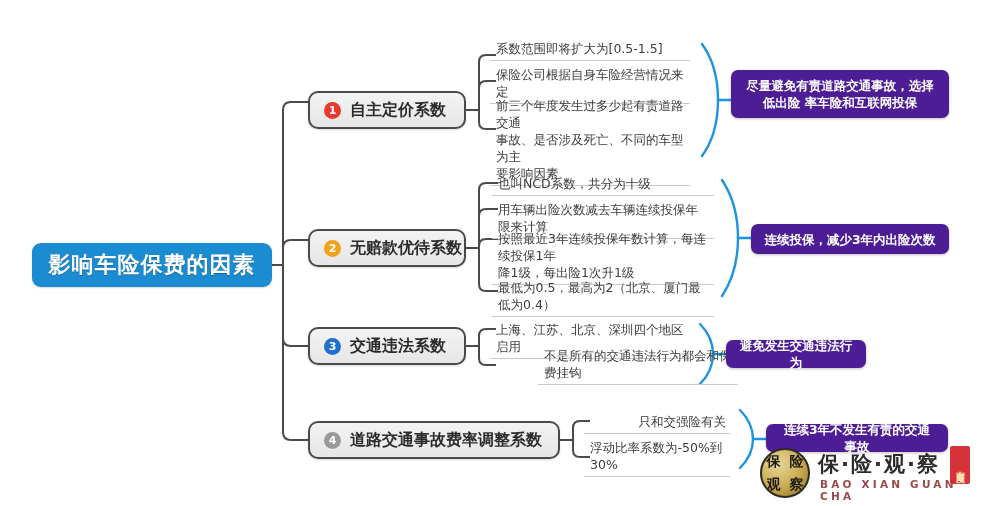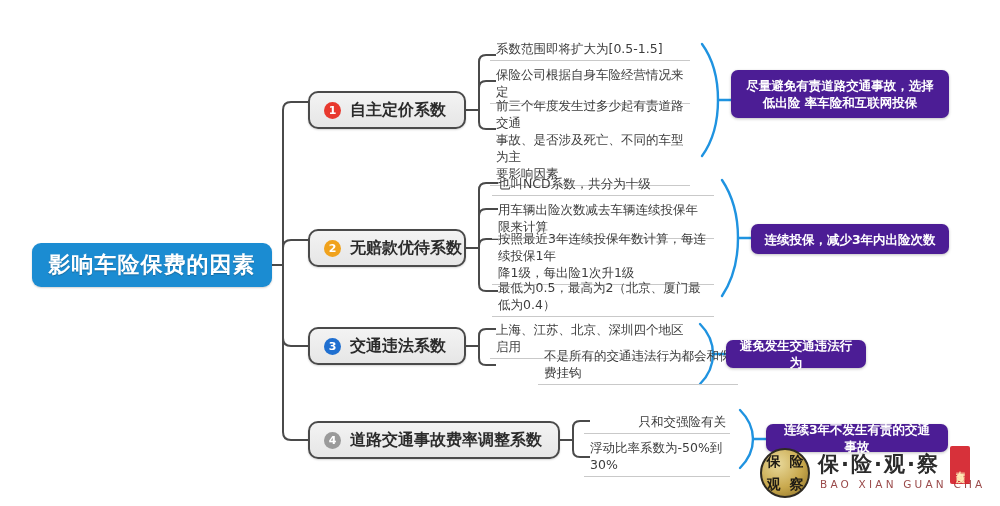--- a/index.html
+++ b/index.html
@@ -76,21 +76,21 @@
     display:flex;align-items:center;justify-content:center;
     font-size:14px;font-weight:bold;color:#1d1a14;
     font-family:"DejaVu Sans","Liberation Sans",sans-serif;
   }
   .logo .wordmark{
     position:absolute;left:58px;top:4px;
     font-size:21px;font-weight:bold;color:#2b2b2b;letter-spacing:2px;
   }
   .logo .pinyin{
     position:absolute;left:60px;top:32px;
-    font-size:10.5px;color:#9a4a4a;letter-spacing:3.2px;font-weight:normal;
+    font-size:10.5px;color:#9a4a4a;letter-spacing:3.2px;font-weight:bold;
   }
   .logo .seal{
     position:absolute;left:190px;top:0px;width:20px;height:38px;
     background:#d4202a;border-radius:2px;
     color:#ffe9b0;font-size:9px;font-weight:bold;line-height:11px;
     display:flex;align-items:center;justify-content:center;
     writing-mode:vertical-rl;letter-spacing:1px;
     opacity:.92;
   }
 </style>

